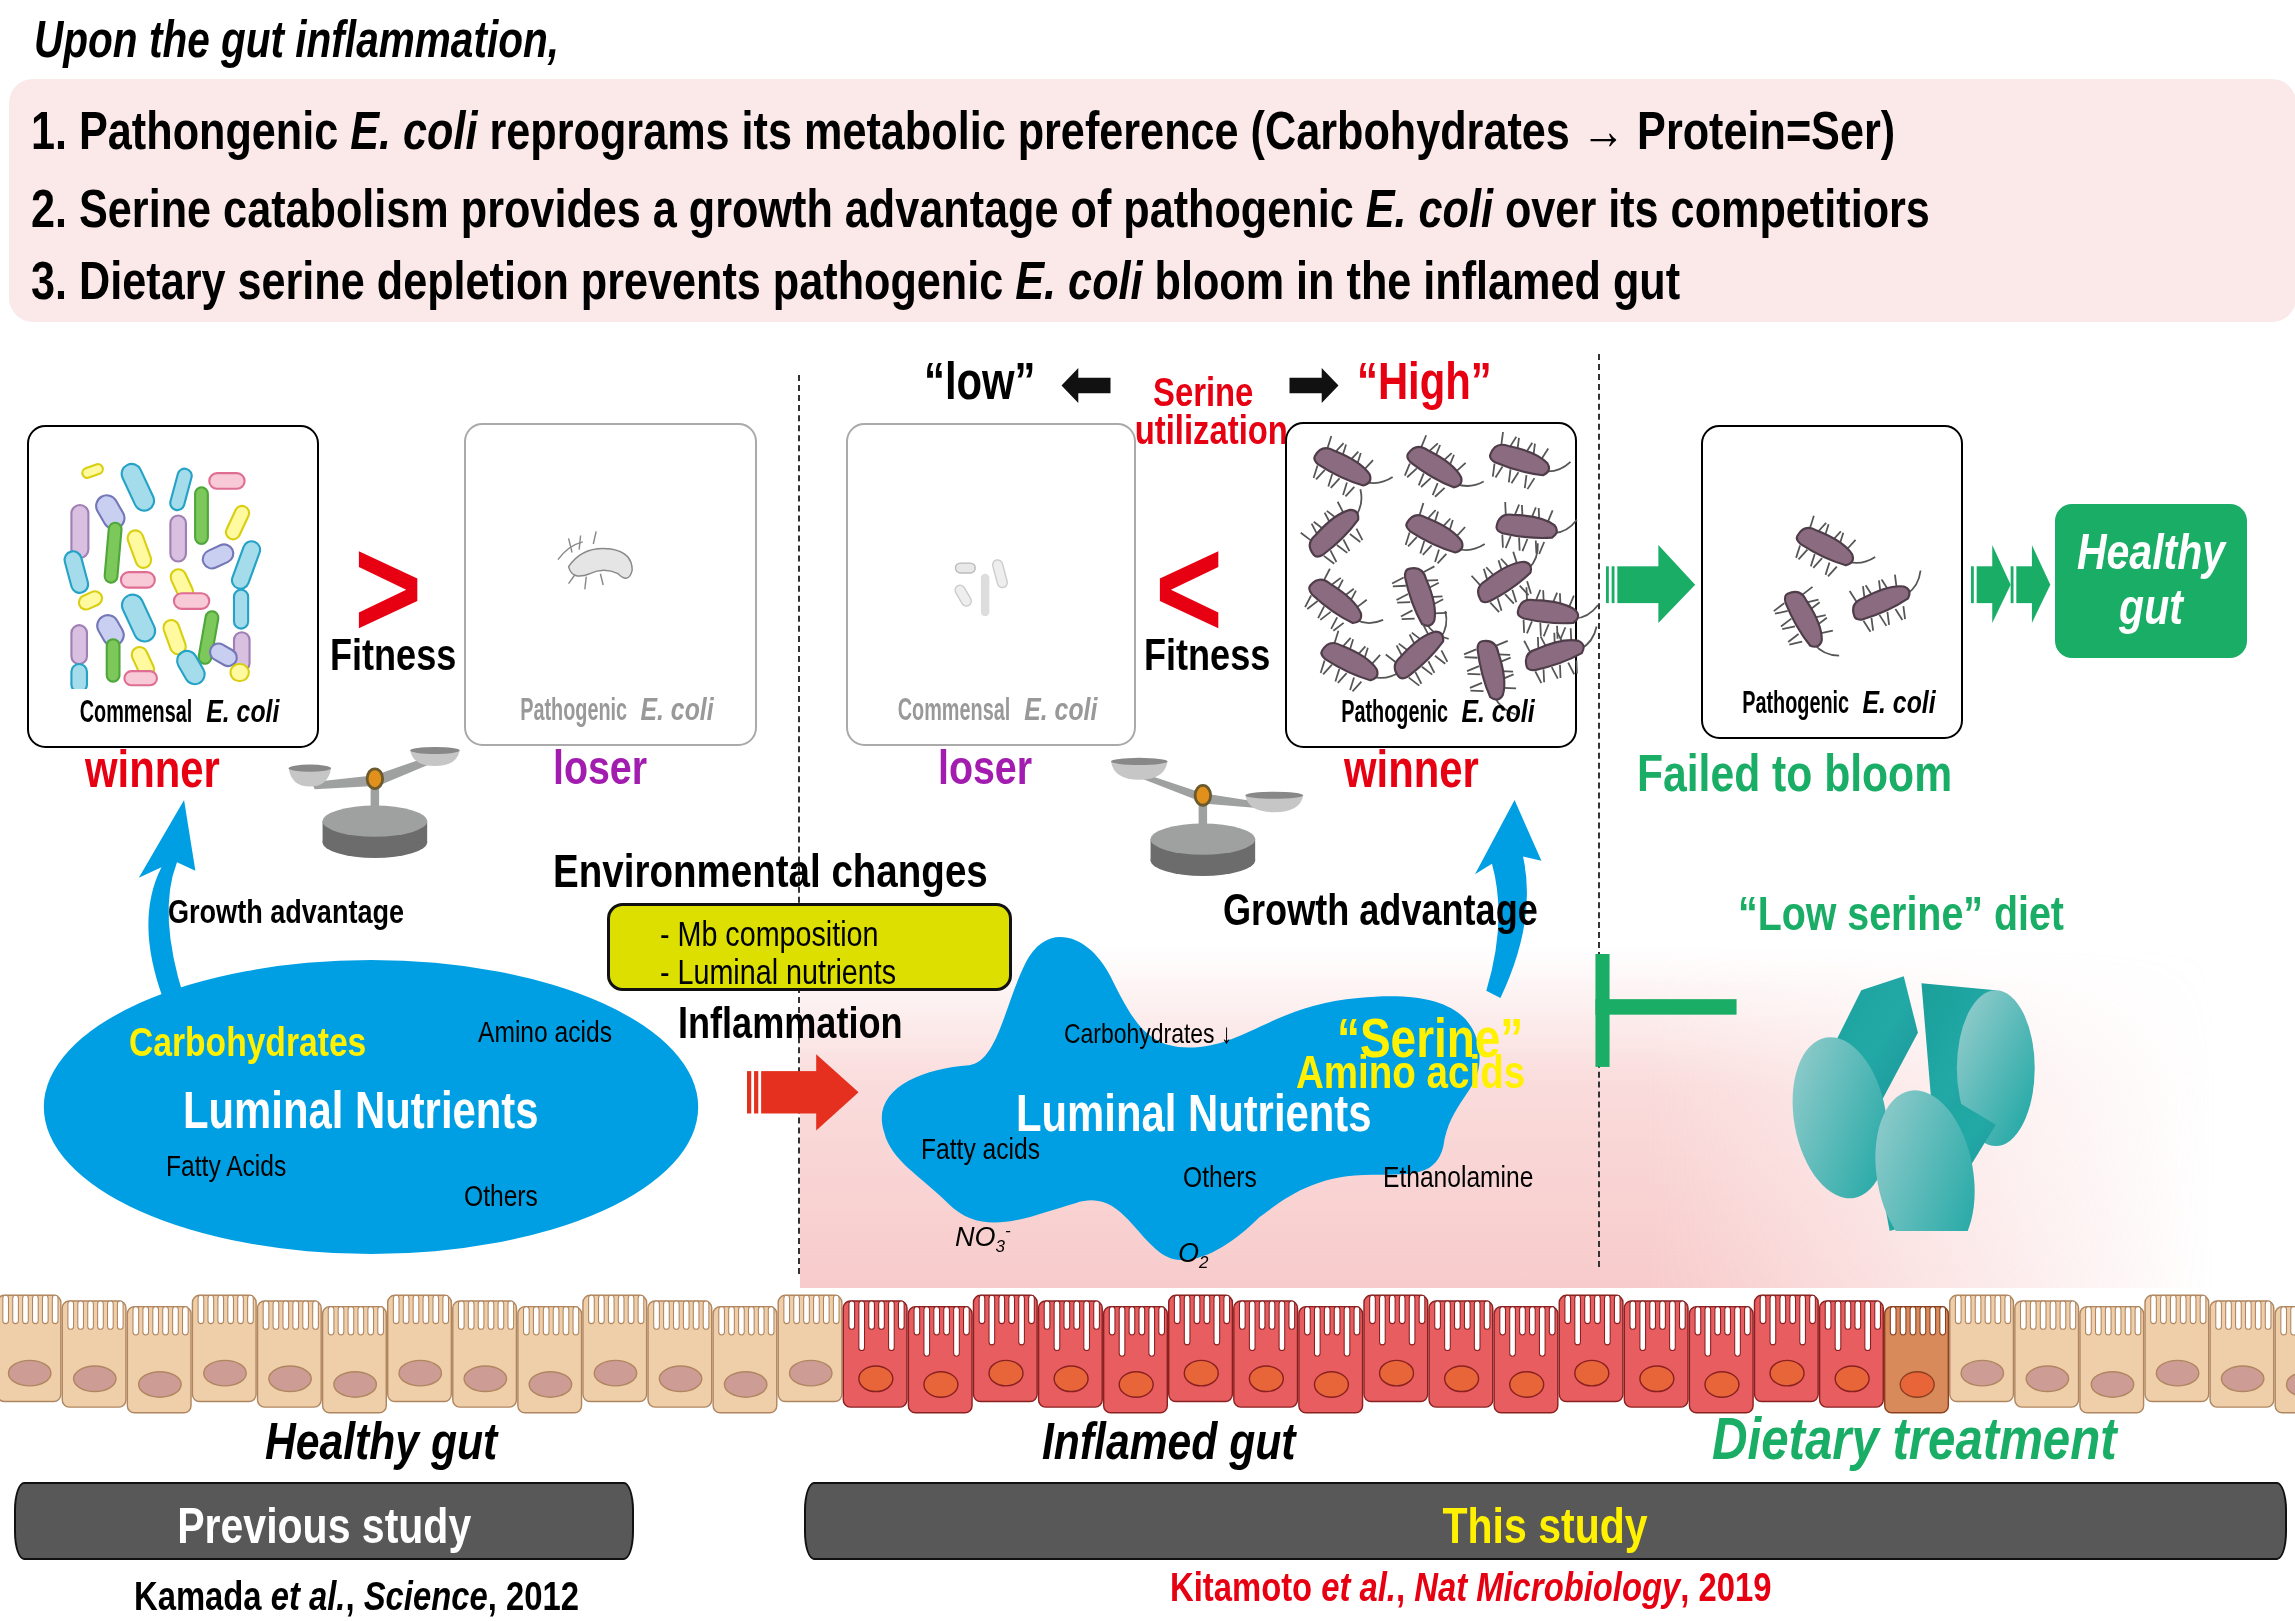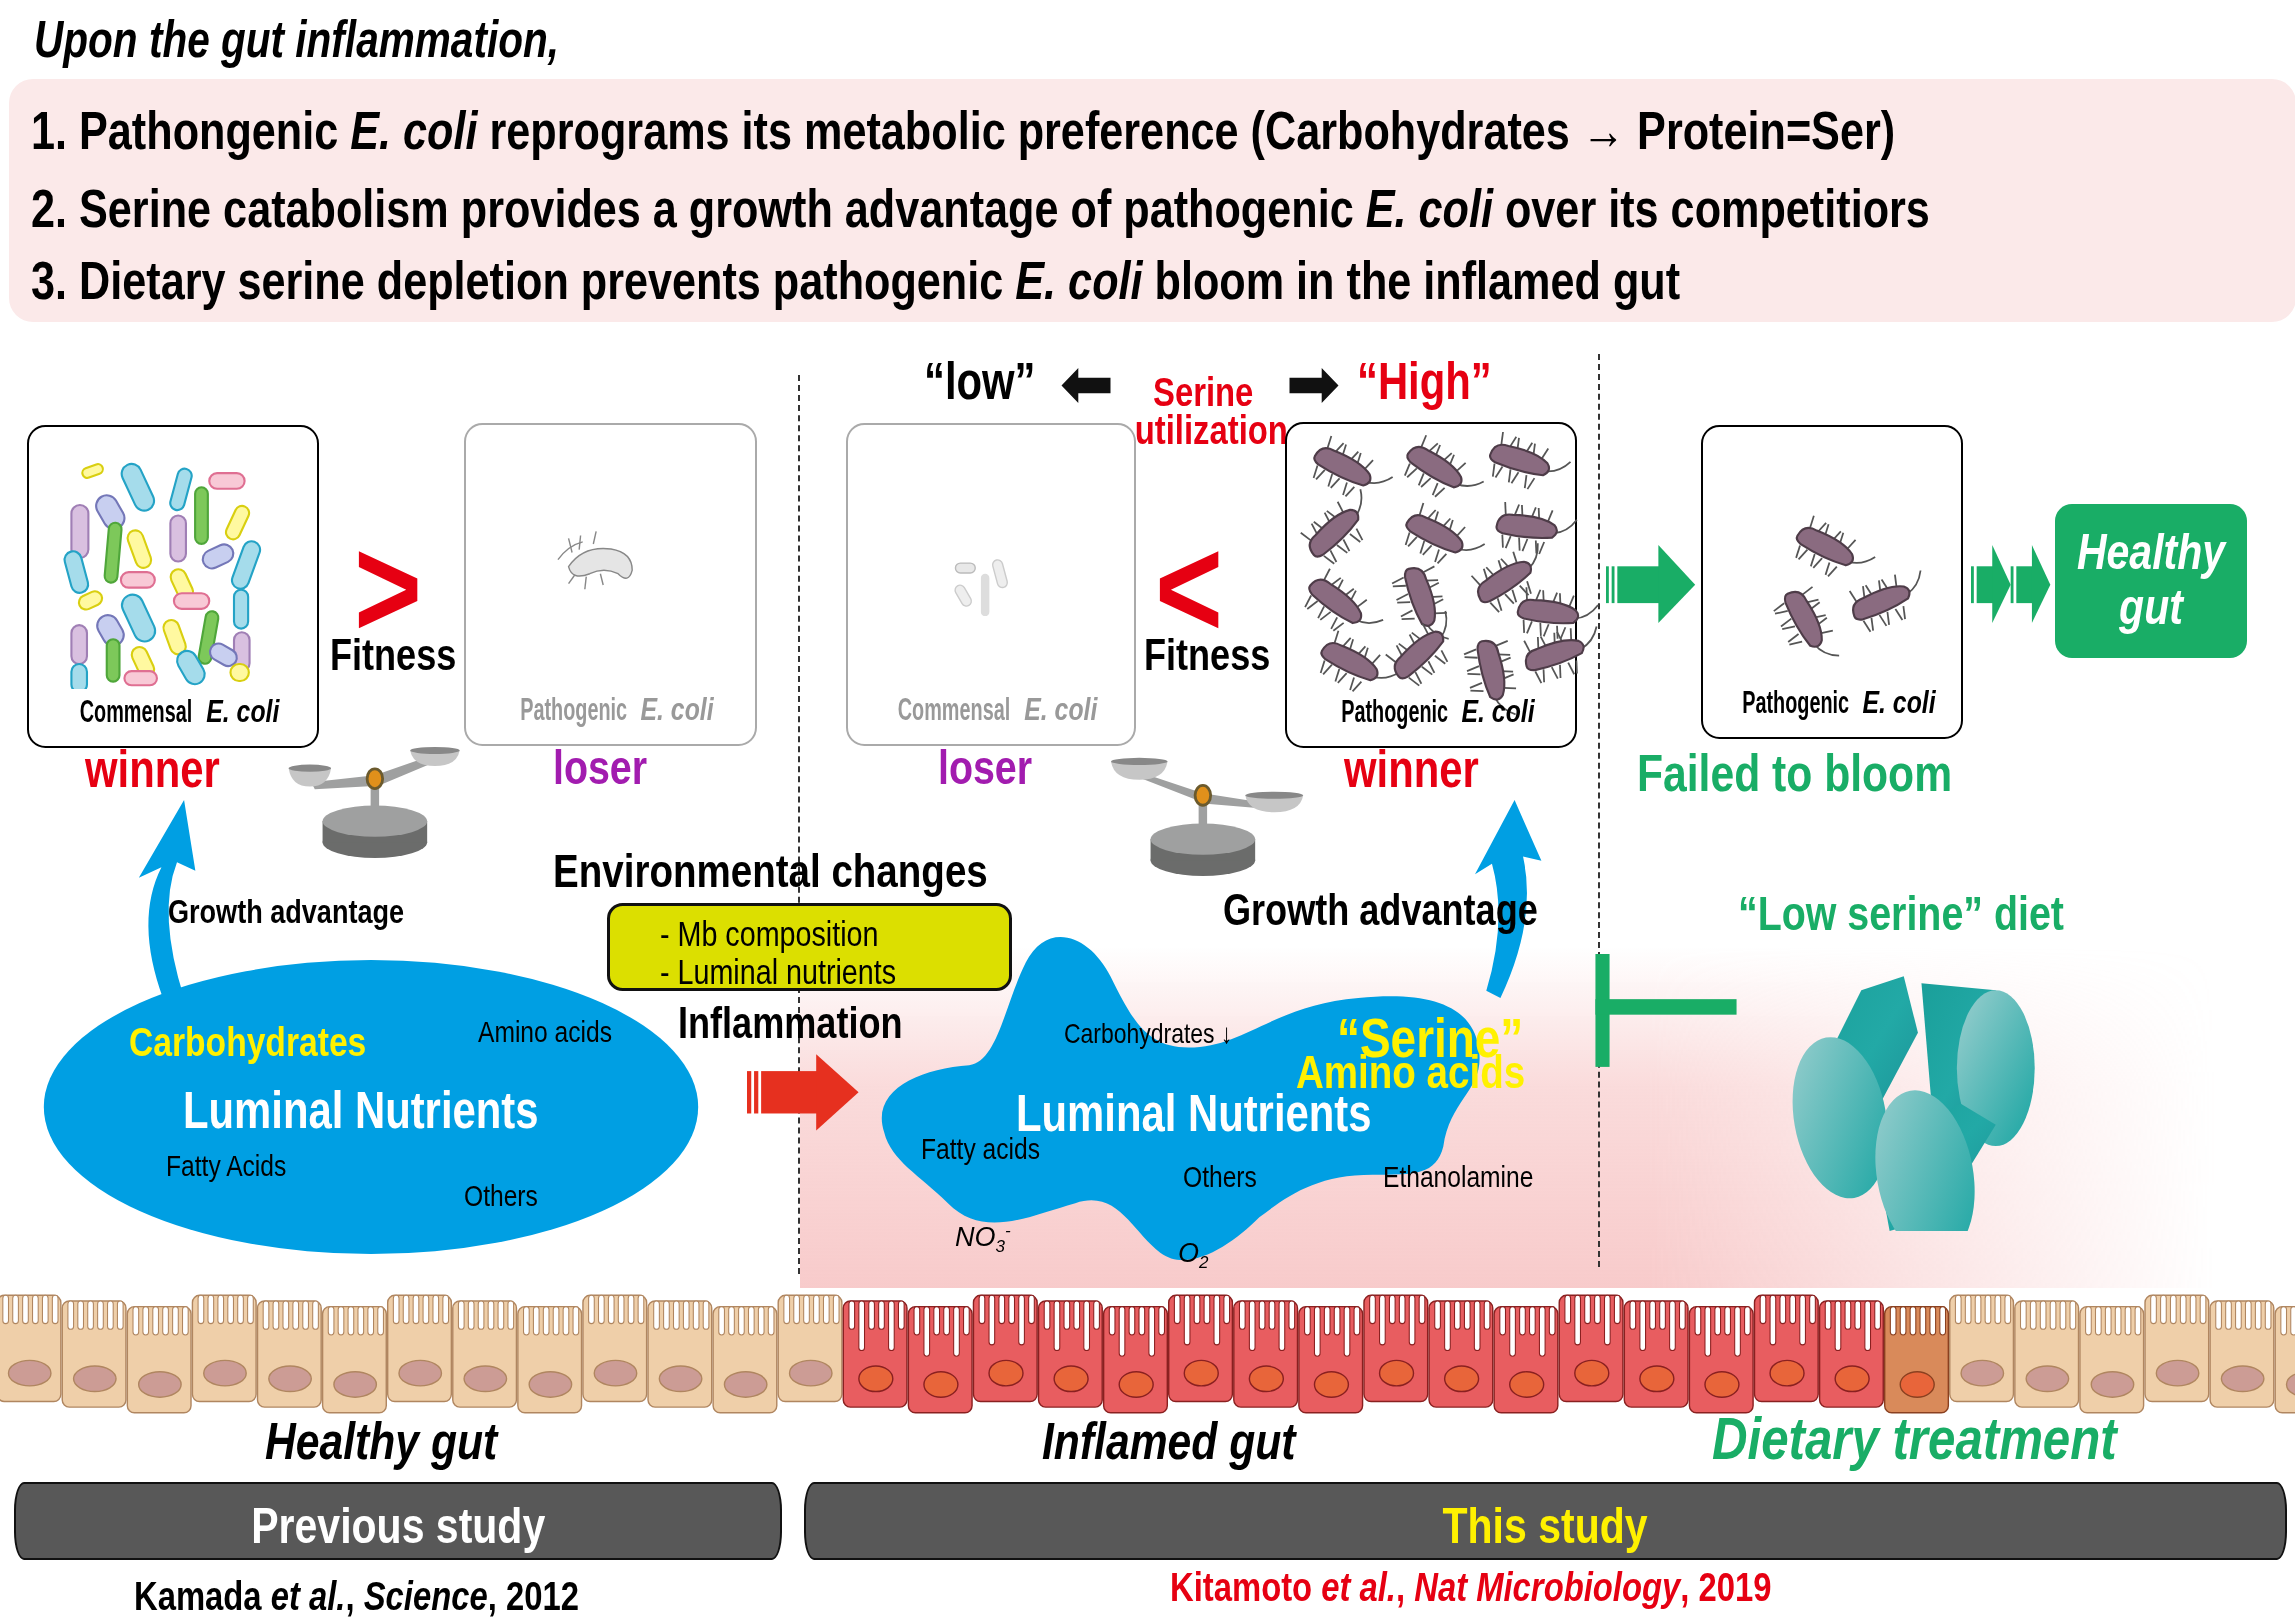--- a/index.html
+++ b/index.html
@@ -943,18 +943,18 @@
       <rect x="3280" y="46" width="8" height="40" rx="4" fill="#fff" stroke="#b08660" stroke-width="1.5"></rect>
       <rect x="3294" y="46" width="8" height="40" rx="4" fill="#fff" stroke="#b08660" stroke-width="1.5"></rect>
     <ellipse cx="3262" cy="156" rx="30" ry="18" fill="#cc9c95" stroke="#b08660" stroke-width="2"></ellipse>
     </g>
   </svg>
 
 <div class="abs bigtext" style="left:265px; top:1411px; font-size:52px; font-style:italic;"><span class="cs">Healthy gut</span></div>
 <div class="abs bigtext" style="left:1042px; top:1411px; font-size:52px; font-style:italic;"><span class="cs">Inflamed gut</span></div>
 <div class="abs bigtext green" style="left:1712px; top:1404px; font-size:60px; font-style:italic;"><span class="cs">Dietary treatment</span></div>
 
-<div class="abs studybar" style="left:14px; top:1482px; width:768px; height:78px;"><span style="color:#fff;">Previous study</span></div>
+<div class="abs studybar" style="left:14px; top:1482px; width:620px; height:78px;"><span style="color:#fff;">Previous study</span></div>
 <div class="abs studybar" style="left:804px; top:1482px; width:1483px; height:78px;"><span style="color:#fff100;">This study</span></div>
 
 <div class="abs bigtext" style="left:134px; top:1565px; font-size:40px;margin-top:9px;"><span class="cs"><span>Kamada </span><i>et al.</i>, <i>Science</i><span>, 2012</span></span></div>
 <div class="abs bigtext red" style="left:1170px; top:1565px; font-size:40px;"><span class="cs"><span>Kitamoto </span><i>et al.</i>, <i>Nat Microbiology</i><span>, 2019</span></span></div>
 
 
 </body></html>

